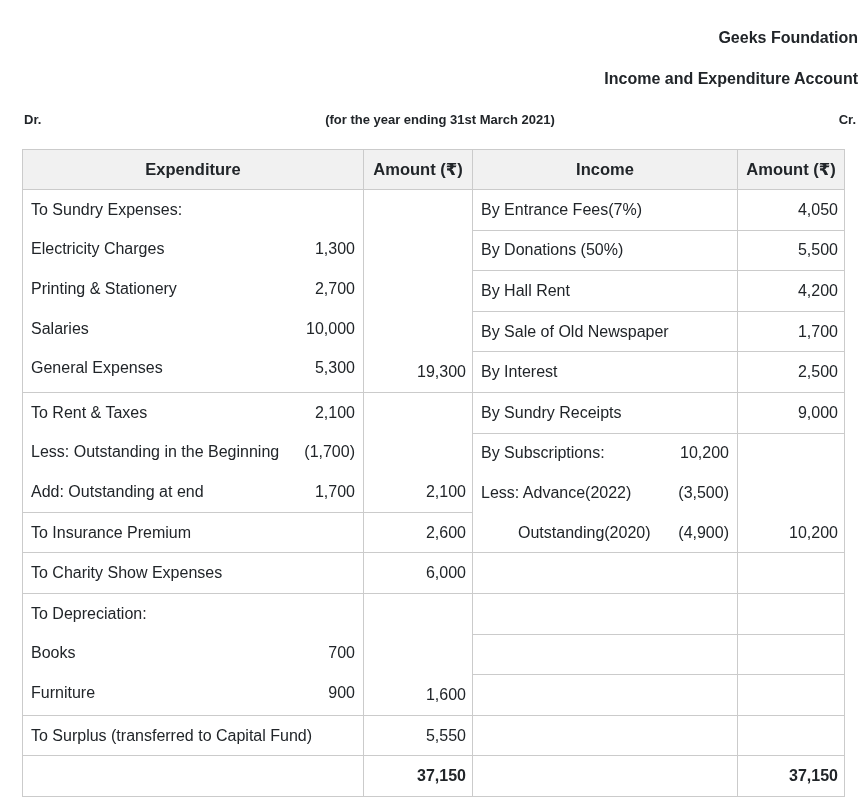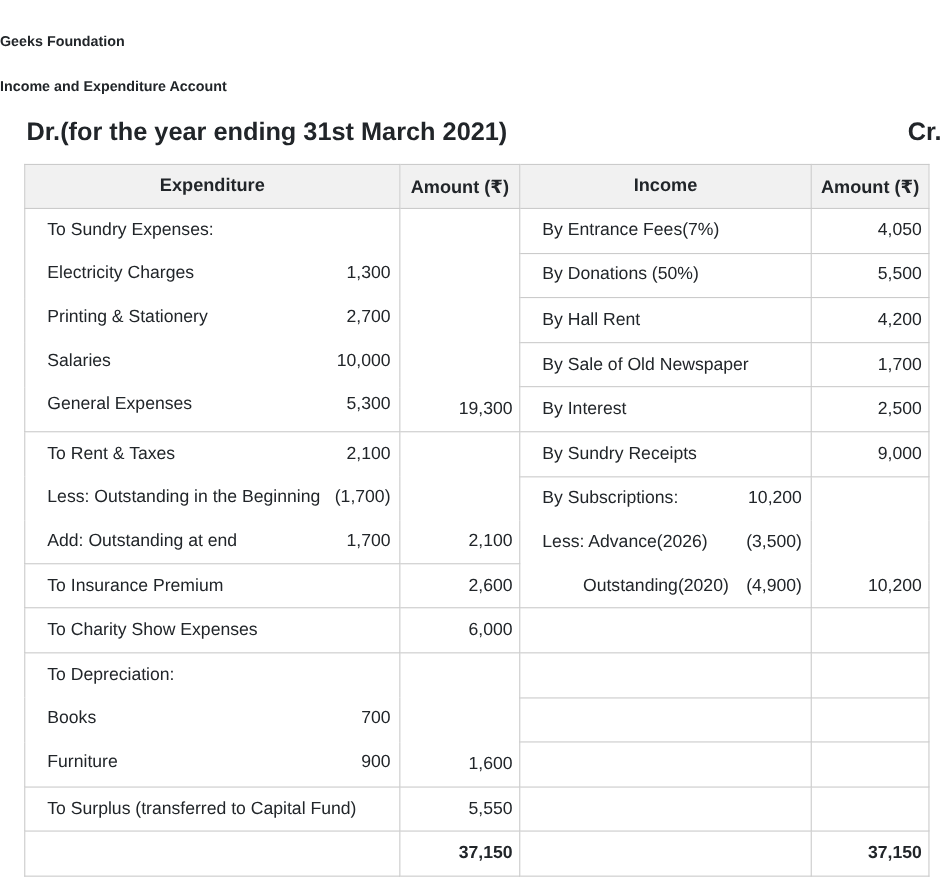--- a/index.html
+++ b/index.html
@@ -8,38 +8,38 @@
     background: #ffffff;
   }
   body {
     width: 858px;
     height: 800px;
     font-family: "Liberation Sans", "DejaVu Sans", sans-serif;
     color: #212529;
     overflow: hidden;
   }
   .title {
-    text-align: left;
+    text-align: right;
     font-weight: 700;
-    font-size: 13px;
+    font-size: 16px;
     line-height: 19px;
     margin: 0;
   }
   .org-title { padding-top: 28px; }
   .account-title { padding-top: 22px; }
   .drcr-row {
     display: flex;
     align-items: baseline;
     padding-top: 22px;
     font-weight: 700;
-    font-size: 23px;
+    font-size: 13px;
     line-height: 19px;
   }
   .dr-label { padding-left: 24px; }
-  .period-label { flex: 1; }
+  .period-label { flex: 1; text-align: center; }
   .cr-label { padding-right: 2px; }
 
   table.acct {
     border-collapse: collapse;
     table-layout: fixed;
     width: 822px;
     margin: 20px 0 0 22px;
     font-size: 16px;
     color: #212529;
     border: 1px solid #a8a8a8;
@@ -56,21 +56,20 @@
     height: 39px;
   }
   tbody tr { height: 39.6px; }
   td.lblcell { vertical-align: top; }
   td.amtcell { vertical-align: bottom; }
   .line {
     height: 39.6px;
     display: flex;
     align-items: center;
     white-space: nowrap;
-    margin-left: 12px;
   }
   .lbl { padding-left: 8px; }
   .lbl.indent { padding-left: 45px; }
   .sub {
     margin-left: auto;
     padding-right: 8px;
   }
   .amt {
     height: 39.6px;
     display: flex;
@@ -217,21 +216,21 @@
           <div class="amt">9,000</div>
         </td>
       </tr>
       <tr>
         <td class="lblcell" rowspan="3">
           <div class="line">
             <span class="lbl">By Subscriptions:</span>
             <span class="sub">10,200</span>
           </div>
           <div class="line">
-            <span class="lbl">Less: Advance(2026)</span>
+            <span class="lbl">Less: Advance(2022)</span>
             <span class="sub">(3,500)</span>
           </div>
           <div class="line">
             <span class="lbl indent">Outstanding(2020)</span>
             <span class="sub">(4,900)</span>
           </div>
         </td>
         <td class="amtcell" rowspan="3">
           <div class="amt">10,200</div>
         </td>

